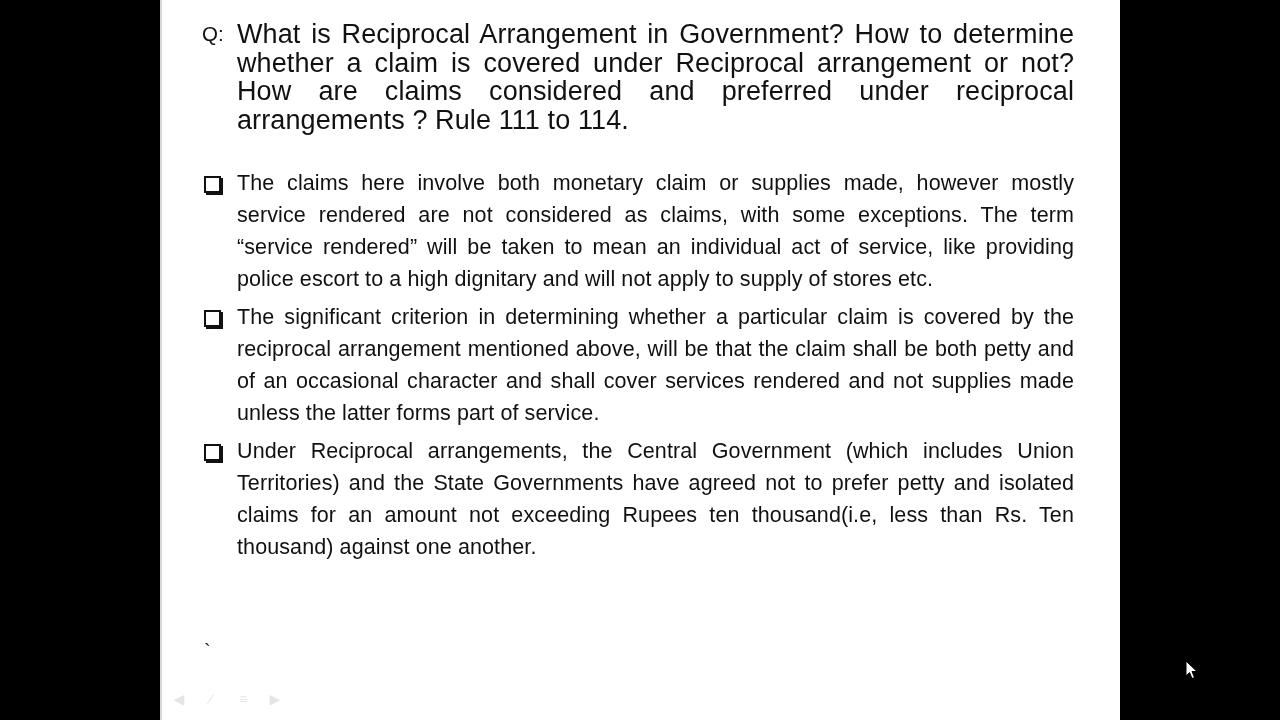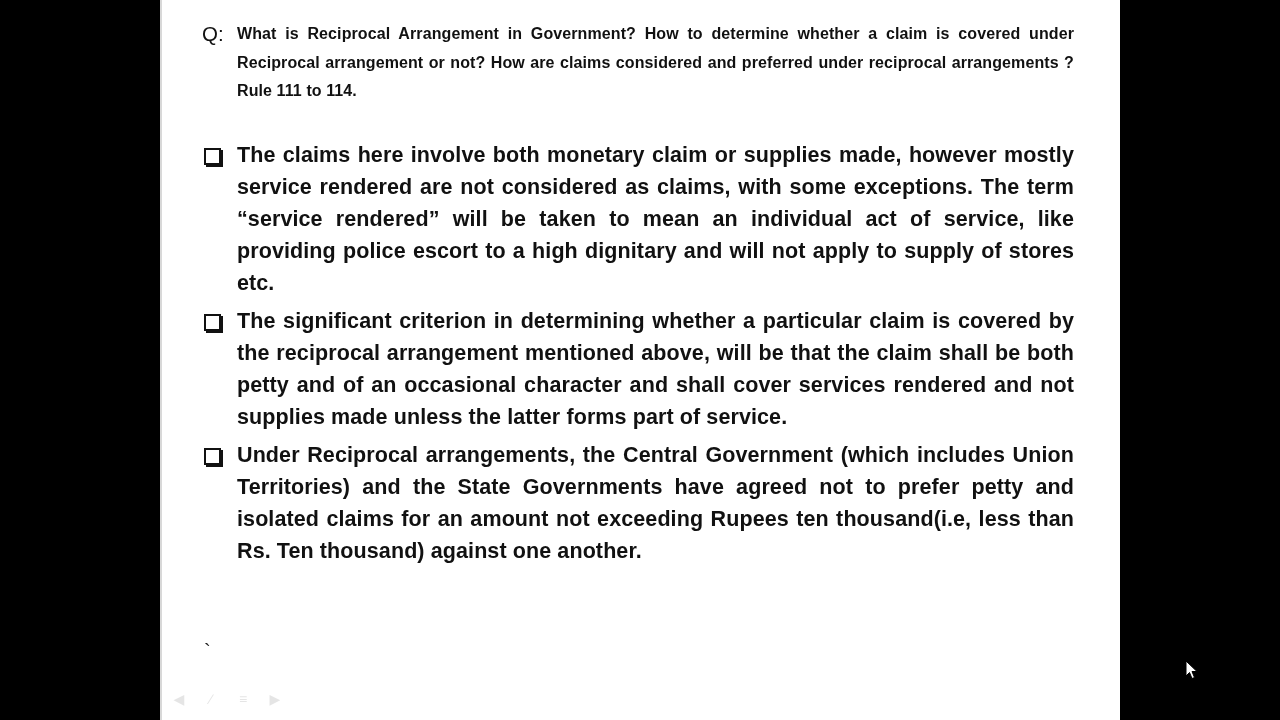--- a/index.html
+++ b/index.html
@@ -24,25 +24,25 @@
     padding-left: 35px;
     font-size: 21.5px;
     line-height: 32px;
     text-align: justify;
     text-align-last: left;
     letter-spacing: 0.1px;
   }
   .para .lead {
     position: absolute; left: 0; top: 0;
   }
-  .q-text { font-weight: bold; line-height: 28.5px; font-size: 16px; }
+  .q-text { font-weight: normal; line-height: 28.5px; font-size: 27px; }
   .q-lead { font-weight: normal; font-size: 20.5px; line-height: 28.5px; }
   .question { margin-bottom: 33px; }
   .answer { margin-bottom: 6px; }
-  .bullet { margin-bottom: 6px; font-weight: bold; }
+  .bullet { margin-bottom: 6px; }
   .checkbox {
     position: absolute; left: 2px; top: 9px;
     width: 13px; height: 13px;
     border: 2px solid #111;
     box-shadow: 2px 2px 0 #111;
     background: #fff;
   }
   .stray-mark {
     position: absolute; left: 44px; top: 640px; font-size: 20px; color: #222;
   }

